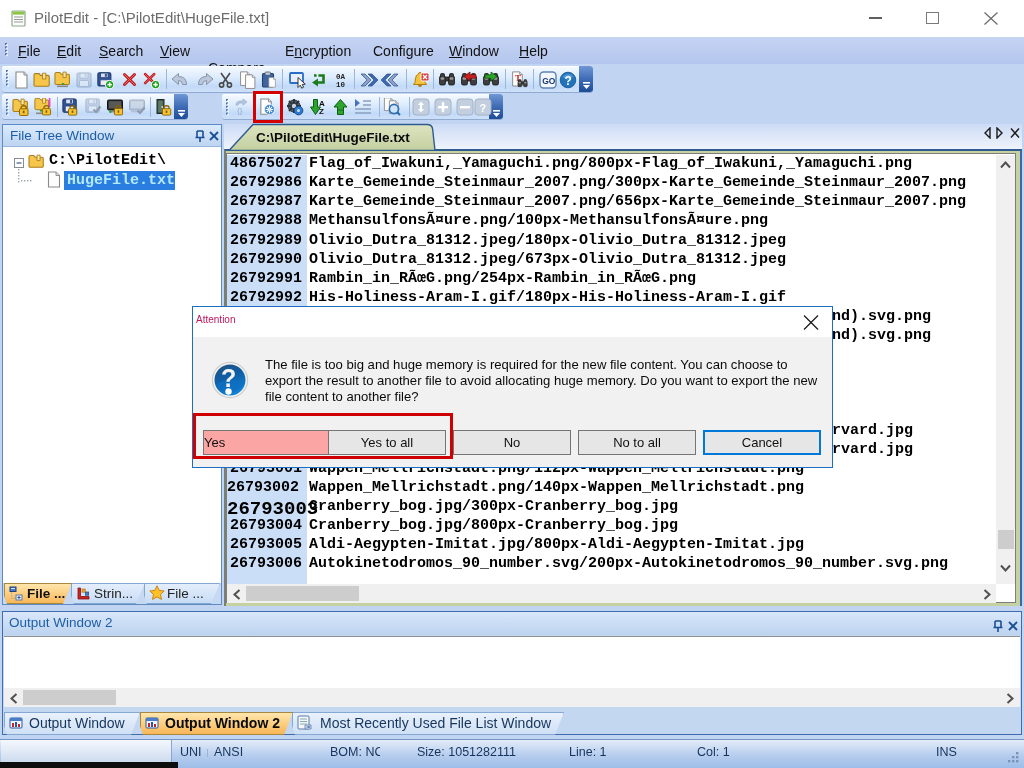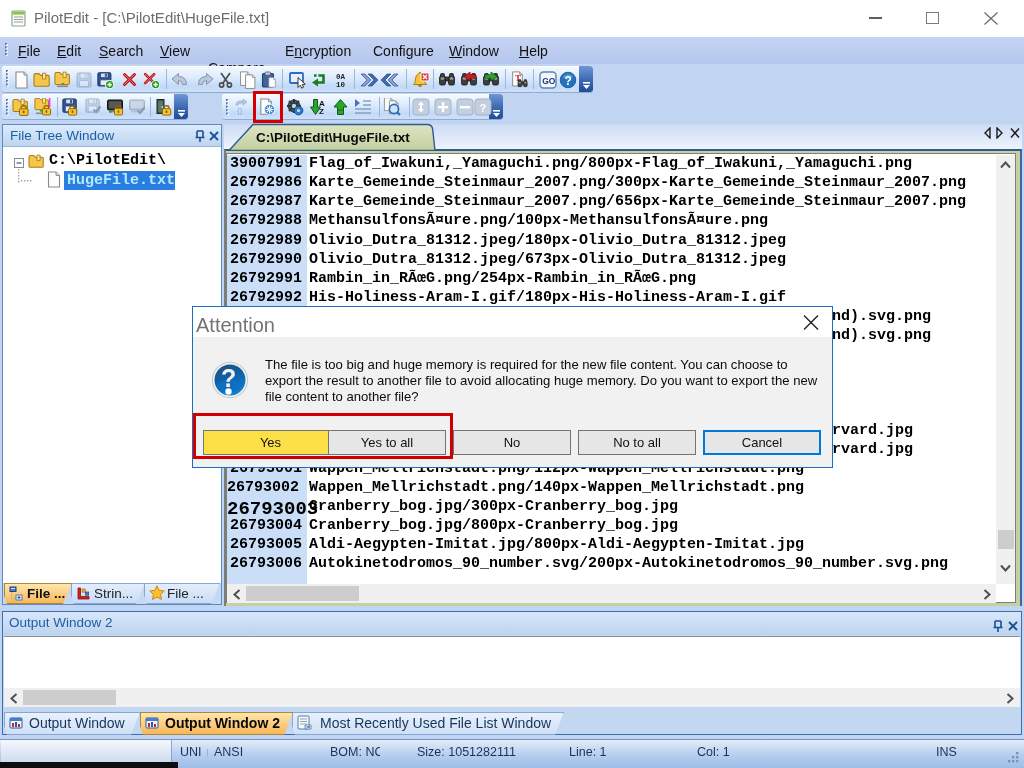--- a/index.html
+++ b/index.html
@@ -548,21 +548,21 @@
 <svg class="abs" style="left:983px;top:127px;" width="38" height="12" viewBox="0 0 38 12">
     <g fill="none" stroke="#1a1a1a" stroke-width="1.4">
       <path d="M7 1 L2 6 L7 11 Z"></path>
       <path d="M14 1 L19 6 L14 11 Z"></path>
       <path d="M28 1.5 L36 10.5 M36 1.5 L28 10.5"></path>
     </g>
   </svg>
 <div class="abs" style="left:224px;top:149px;width:798px;height:457px;background:#c6d1a1;border-top:2px solid #2e5c90;border-right:2px solid #3a67a8;border-left:2px solid #7a7f74;"></div>
 <div class="abs" style="left:226px;top:153px;width:790px;height:450px;border:1px solid #7d7d7d;background:#ffffff;"></div>
 <div class="abs" style="left:227px;top:154.5px;width:80px;height:429.5px;background:#cbdef8;"></div>
-<div class="abs mono" style="left:227px;top:155.3px;width:75px;height:19px;font-size:15px;text-align:right;color:#000;">39007991</div>
+<div class="abs mono" style="left:227px;top:155.3px;width:75px;height:19px;font-size:15px;text-align:right;color:#000;">48675027</div>
 <div class="abs mono" style="left:309px;top:155.3px;height:19px;font-size:15px;white-space:pre;color:#000;">Flag_of_Iwakuni,_Yamaguchi.png/800px-Flag_of_Iwakuni,_Yamaguchi.png</div>
 <div class="abs mono" style="left:227px;top:174.3px;width:75px;height:19px;font-size:15px;text-align:right;color:#000;">26792986</div>
 <div class="abs mono" style="left:309px;top:174.3px;height:19px;font-size:15px;white-space:pre;color:#000;">Karte_Gemeinde_Steinmaur_2007.png/300px-Karte_Gemeinde_Steinmaur_2007.png</div>
 <div class="abs mono" style="left:227px;top:193.4px;width:75px;height:19px;font-size:15px;text-align:right;color:#000;">26792987</div>
 <div class="abs mono" style="left:309px;top:193.4px;height:19px;font-size:15px;white-space:pre;color:#000;">Karte_Gemeinde_Steinmaur_2007.png/656px-Karte_Gemeinde_Steinmaur_2007.png</div>
 <div class="abs mono" style="left:227px;top:212.4px;width:75px;height:19px;font-size:15px;text-align:right;color:#000;">26792988</div>
 <div class="abs mono" style="left:309px;top:212.4px;height:19px;font-size:15px;white-space:pre;color:#000;">MethansulfonsÃ¤ure.png/100px-MethansulfonsÃ¤ure.png</div>
 <div class="abs mono" style="left:227px;top:231.5px;width:75px;height:19px;font-size:15px;text-align:right;color:#000;">26792989</div>
 <div class="abs mono" style="left:309px;top:231.5px;height:19px;font-size:15px;white-space:pre;color:#000;">Olivio_Dutra_81312.jpeg/180px-Olivio_Dutra_81312.jpeg</div>
 <div class="abs mono" style="left:227px;top:250.5px;width:75px;height:19px;font-size:15px;text-align:right;color:#000;">26792990</div>
@@ -679,21 +679,21 @@
       <rect x="10" y="2" width="2.4" height="2.4"></rect>
       <rect x="10" y="6" width="2.4" height="2.4"></rect>
       <rect x="6" y="6" width="2.4" height="2.4"></rect>
       <rect x="10" y="10" width="2.4" height="2.4"></rect>
       <rect x="6" y="10" width="2.4" height="2.4"></rect>
       <rect x="2" y="10" width="2.4" height="2.4"></rect>
     </g>
   </svg>
 <div class="abs" style="left:192px;top:305.5px;width:641px;height:162px;background:#f1f1f1;border:1px solid #1c6fc0;z-index:40;">
 <div class="abs" style="left:0;top:0;width:639px;height:30px;background:#ffffff;"></div>
-<div class="abs" style="left:3px;top:7px;font-size:20px;color:#737373;">Attention</div>
+<div class="abs" style="left:3px;top:7px;font-size:10px;color:#be185d;">Attention</div>
 <svg class="abs" style="left:610px;top:8px;" width="16" height="15" viewBox="0 0 16 15">
       <g stroke="#1a1a1a" stroke-width="1.2">
         <line x1="1" y1="0.5" x2="15" y2="14.5"></line>
         <line x1="15" y1="0.5" x2="1" y2="14.5"></line>
       </g>
     </svg>
 <svg class="abs" style="left:18px;top:54px;" width="38" height="38" viewBox="0 0 38 38">
 <defs>
         <linearGradient id="qg" x1="0" y1="0" x2="0.4" y2="1">
           <stop offset="0" stop-color="#224f7c"></stop>
@@ -704,18 +704,18 @@
 <circle cx="19" cy="19" r="18.2" fill="#cccccc"></circle>
       <circle cx="19" cy="19" r="17" fill="#f4f4f4"></circle>
 <circle cx="19" cy="19" r="15.5" fill="url(#qg)"></circle>
 <path d="M5 24 Q14 16 33 21 A15.5 15.5 0 0 1 5 24 Z" fill="#0e6fc0" opacity="0.8"></path>
 <text x="10" y="25.5" font-size="25" font-weight="bold" fill="#f2f2f2" font-family="Liberation Sans">?</text>
 <circle cx="17.5" cy="30.5" r="3.2" fill="#ffffff"></circle>
 </svg>
 <div class="abs" style="left:72px;top:50.5px;font-size:13.1px;color:#0a0a0a;white-space:pre;">The file is too big and huge memory is required for the new file content. You can choose to</div>
 <div class="abs" style="left:72px;top:66.7px;font-size:13.1px;color:#0a0a0a;white-space:pre;">export the result to another file to avoid allocating huge memory. Do you want to export the new</div>
 <div class="abs" style="left:72px;top:82.9px;font-size:13.1px;color:#0a0a0a;white-space:pre;">file content to another file?</div>
-<div style="position:absolute;top:123px;width:135px;height:25px;background:#fde047;border:1px solid #757575;font-size:13px;color:#111;text-align:center;line-height:23px;left:10px;">Yes</div>
+<div style="position:absolute;top:123px;width:135px;height:25px;background:#fca5a5;border:1px solid #757575;font-size:13px;color:#111;line-height:23px;left:10px;">Yes</div>
 <div style="position:absolute;top:123px;width:118px;height:25px;background:#e6e6e6;border:1px solid #757575;font-size:13px;color:#111;text-align:center;line-height:23px;left:135px;">Yes to all</div>
 <div style="position:absolute;top:123px;width:118px;height:25px;background:#e6e6e6;border:1px solid #757575;font-size:13px;color:#111;text-align:center;line-height:23px;left:260px;">No</div>
 <div style="position:absolute;top:123px;width:118px;height:25px;background:#e6e6e6;border:1px solid #757575;font-size:13px;color:#111;text-align:center;line-height:23px;left:385px;">No to all</div>
 <div style="position:absolute;top:123px;width:118px;height:25px;background:#e6e6e6;border:1px solid #757575;font-size:13px;color:#111;text-align:center;line-height:23px;left:510px;border:2px solid #0078d7;line-height:21px;">Cancel</div>
 </div>
 <div class="abs" style="left:192.5px;top:413px;width:260px;height:46px;border:3px solid #d00000;z-index:50;"></div>
 </body></html>

